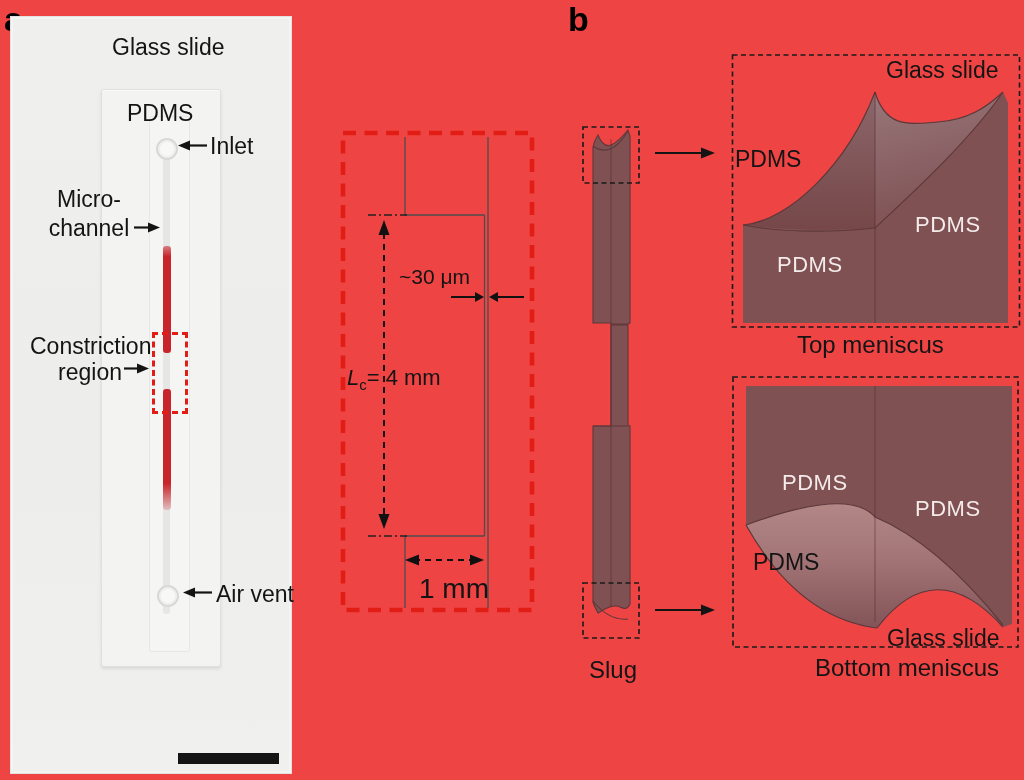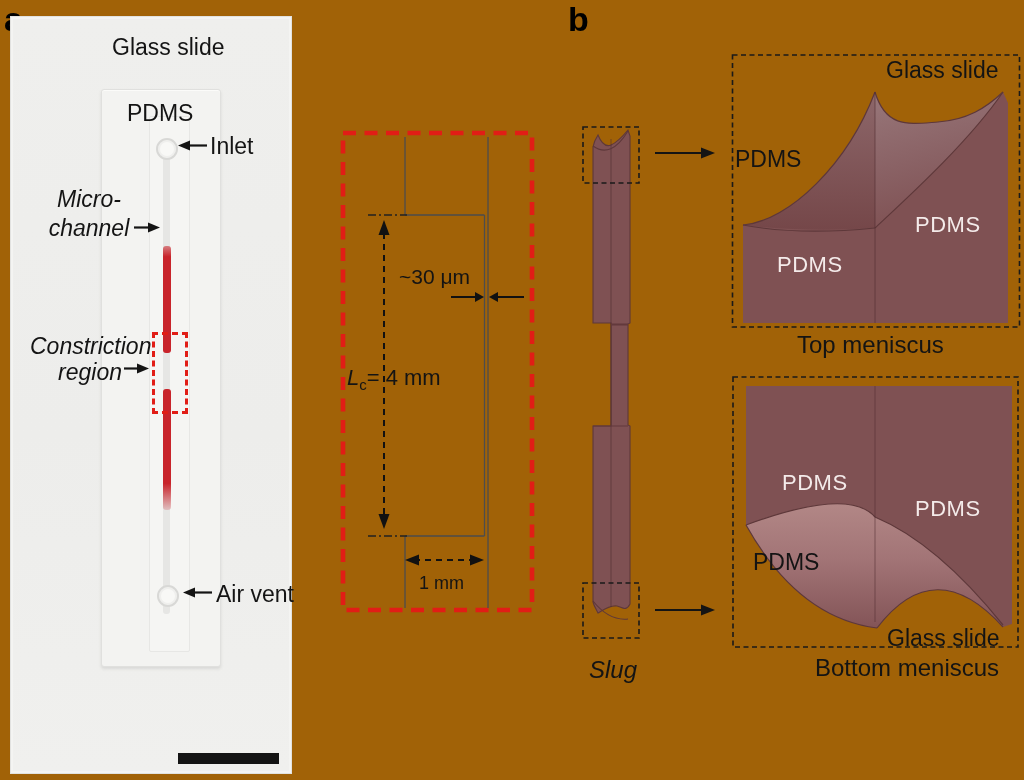--- a/index.html
+++ b/index.html
@@ -1,21 +1,21 @@
 <!DOCTYPE html>
 <html><head>
 <meta charset="utf-8">
 <style>
   html,body{margin:0;padding:0;background:#ffffff;}
-  #fig{position:relative;width:1024px;height:780px;background:#a16207;overflow:hidden;
+  #fig{position:relative;width:1024px;height:780px;background:#ef4444;overflow:hidden;
        font-family:"Liberation Sans", sans-serif;color:#111;}
   .abs{position:absolute;}
   .lbl{position:absolute;white-space:nowrap;color:#141414;font-size:23px;line-height:1.15;}
   .panel-letter{font-size:34px;font-weight:bold;color:#000;}
-  .center{text-align:center;font-style:italic;}
+  .center{text-align:center;}
   .white-lbl{color:#f4ebea;font-size:22px;letter-spacing:.5px;}
   .caption{font-size:24px;}
   .small-dim{font-size:21px;}
   sub.subc{font-size:0.68em;}
   .ital{font-style:italic;}
   
   #photo{left:10px;top:16px;width:280px;height:756px;background:linear-gradient(180deg,#efefed 0%,#ededeb 55%,#f0f0ee 100%);
          border:1px solid #e2e2e0;box-shadow:inset 0 0 0 2px #f4f4f2;}
   #pdms-slab{left:90px;top:72px;width:118px;height:576px;background:#f3f3f1;
              border:1px solid #e0e0de;border-radius:3px;box-shadow:0 2px 3px rgba(190,190,188,.45), inset 0 1px 0 #fbfbf9;}
@@ -109,21 +109,21 @@
     </g>
 
     <g>
       <line x1="79" y1="435" x2="140" y2="435" stroke="#111" stroke-width="2" stroke-dasharray="6 5"></line>
       <polygon points="70,435 84,429.5 84,440.5" fill="#111"></polygon>
       <polygon points="149,435 135,429.5 135,440.5" fill="#111"></polygon>
     </g>
   </svg>
   <div class="lbl small-dim" style="left:399px;top:265px;">~30 μm</div>
   <div class="lbl" style="left:347px;top:365px;font-size:22px;"><span class="ital">L</span><sub class="subc">c</sub><span style="">= 4 mm</span></div>
-  <div class="lbl" style="left:419px;top:573px;font-size:18px;text-align:center;">1 mm</div>
+  <div class="lbl" style="left:419px;top:573px;font-size:28px;text-align:center;">1 mm</div>
 
   <div class="lbl panel-letter" style="left:568px;top:0px;">b</div>
 
   <svg class="abs" style="left:575px;top:115px;" width="90" height="575" viewBox="0 0 90 575">
     <path d="M18,32
              C19,27 21,23 23,20 C27,30 31,32 36,30 C43,27 48,21 53,15
              L55,21 L55,208 L53,209 L53,310 L55,311 L55,489
              C51,497 47,492 42,491 C35,490 28,495 23,498 C21,494 19,491 18,487
              L18,311 L36,311 L36,208 L18,208 Z" fill="#7f5153" stroke="#5e383a" stroke-width="1.1"></path>
     <line x1="36" y1="24" x2="36" y2="492" stroke="#4a2a2d" stroke-width="1" opacity="0.55"></line>

